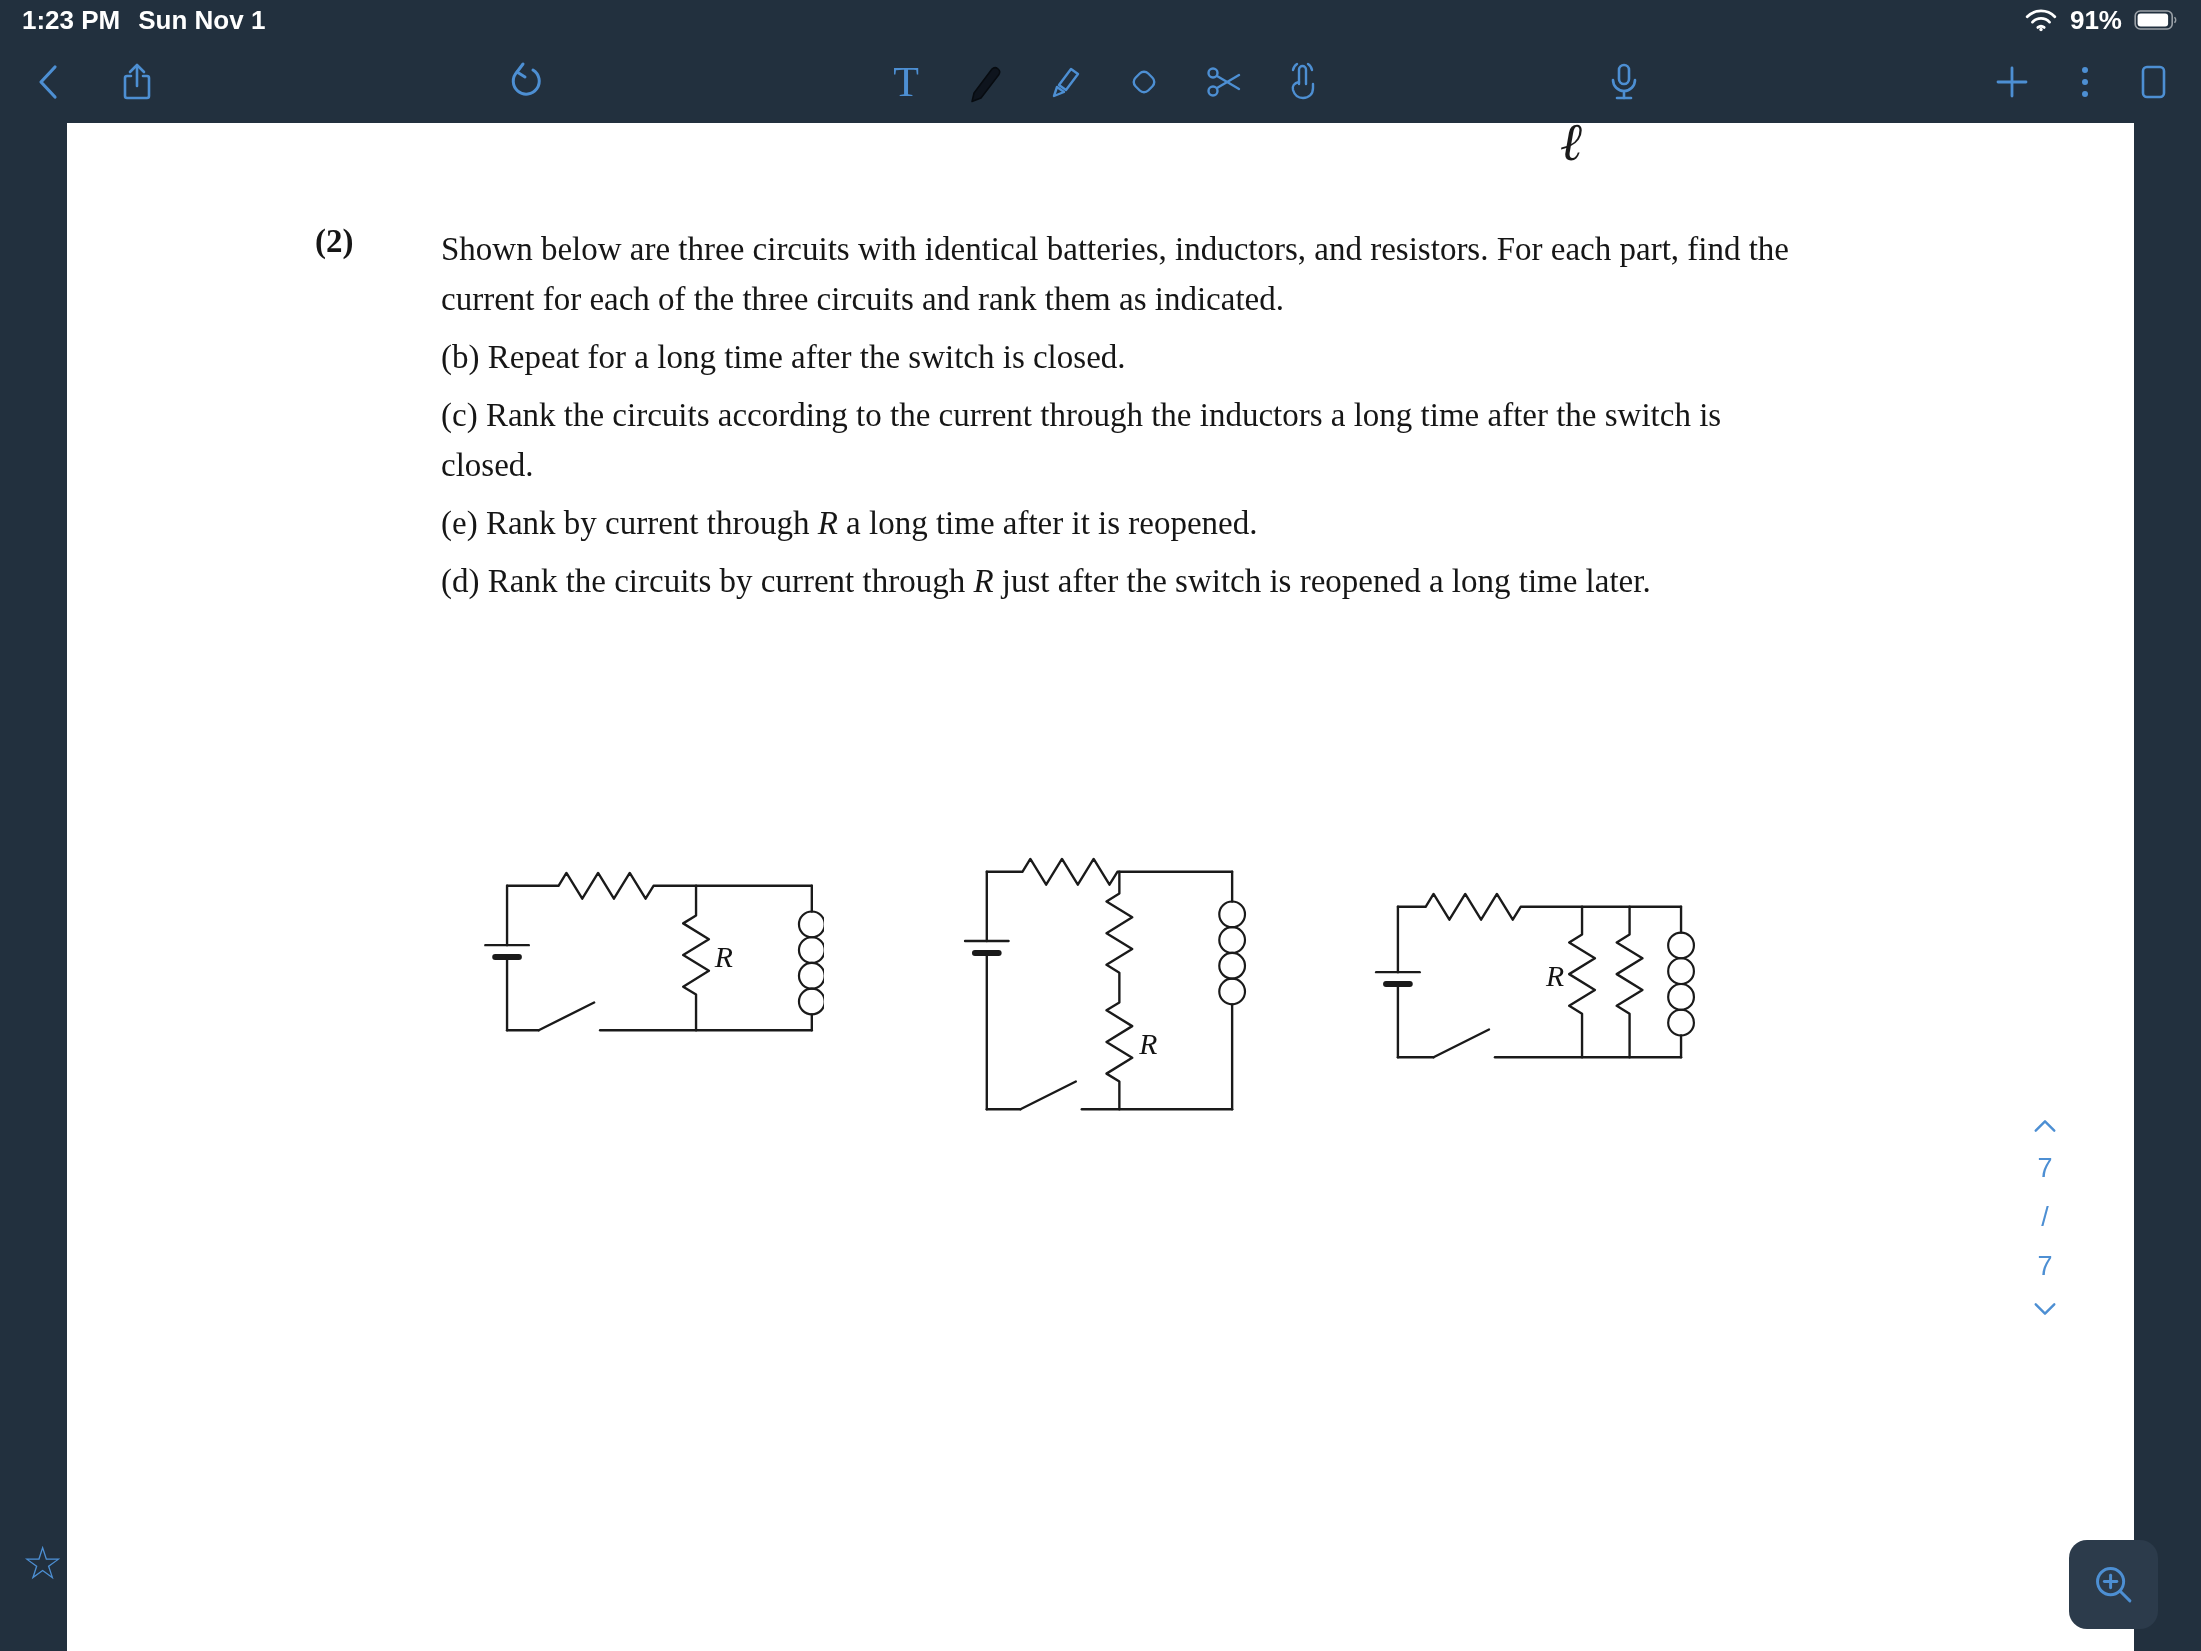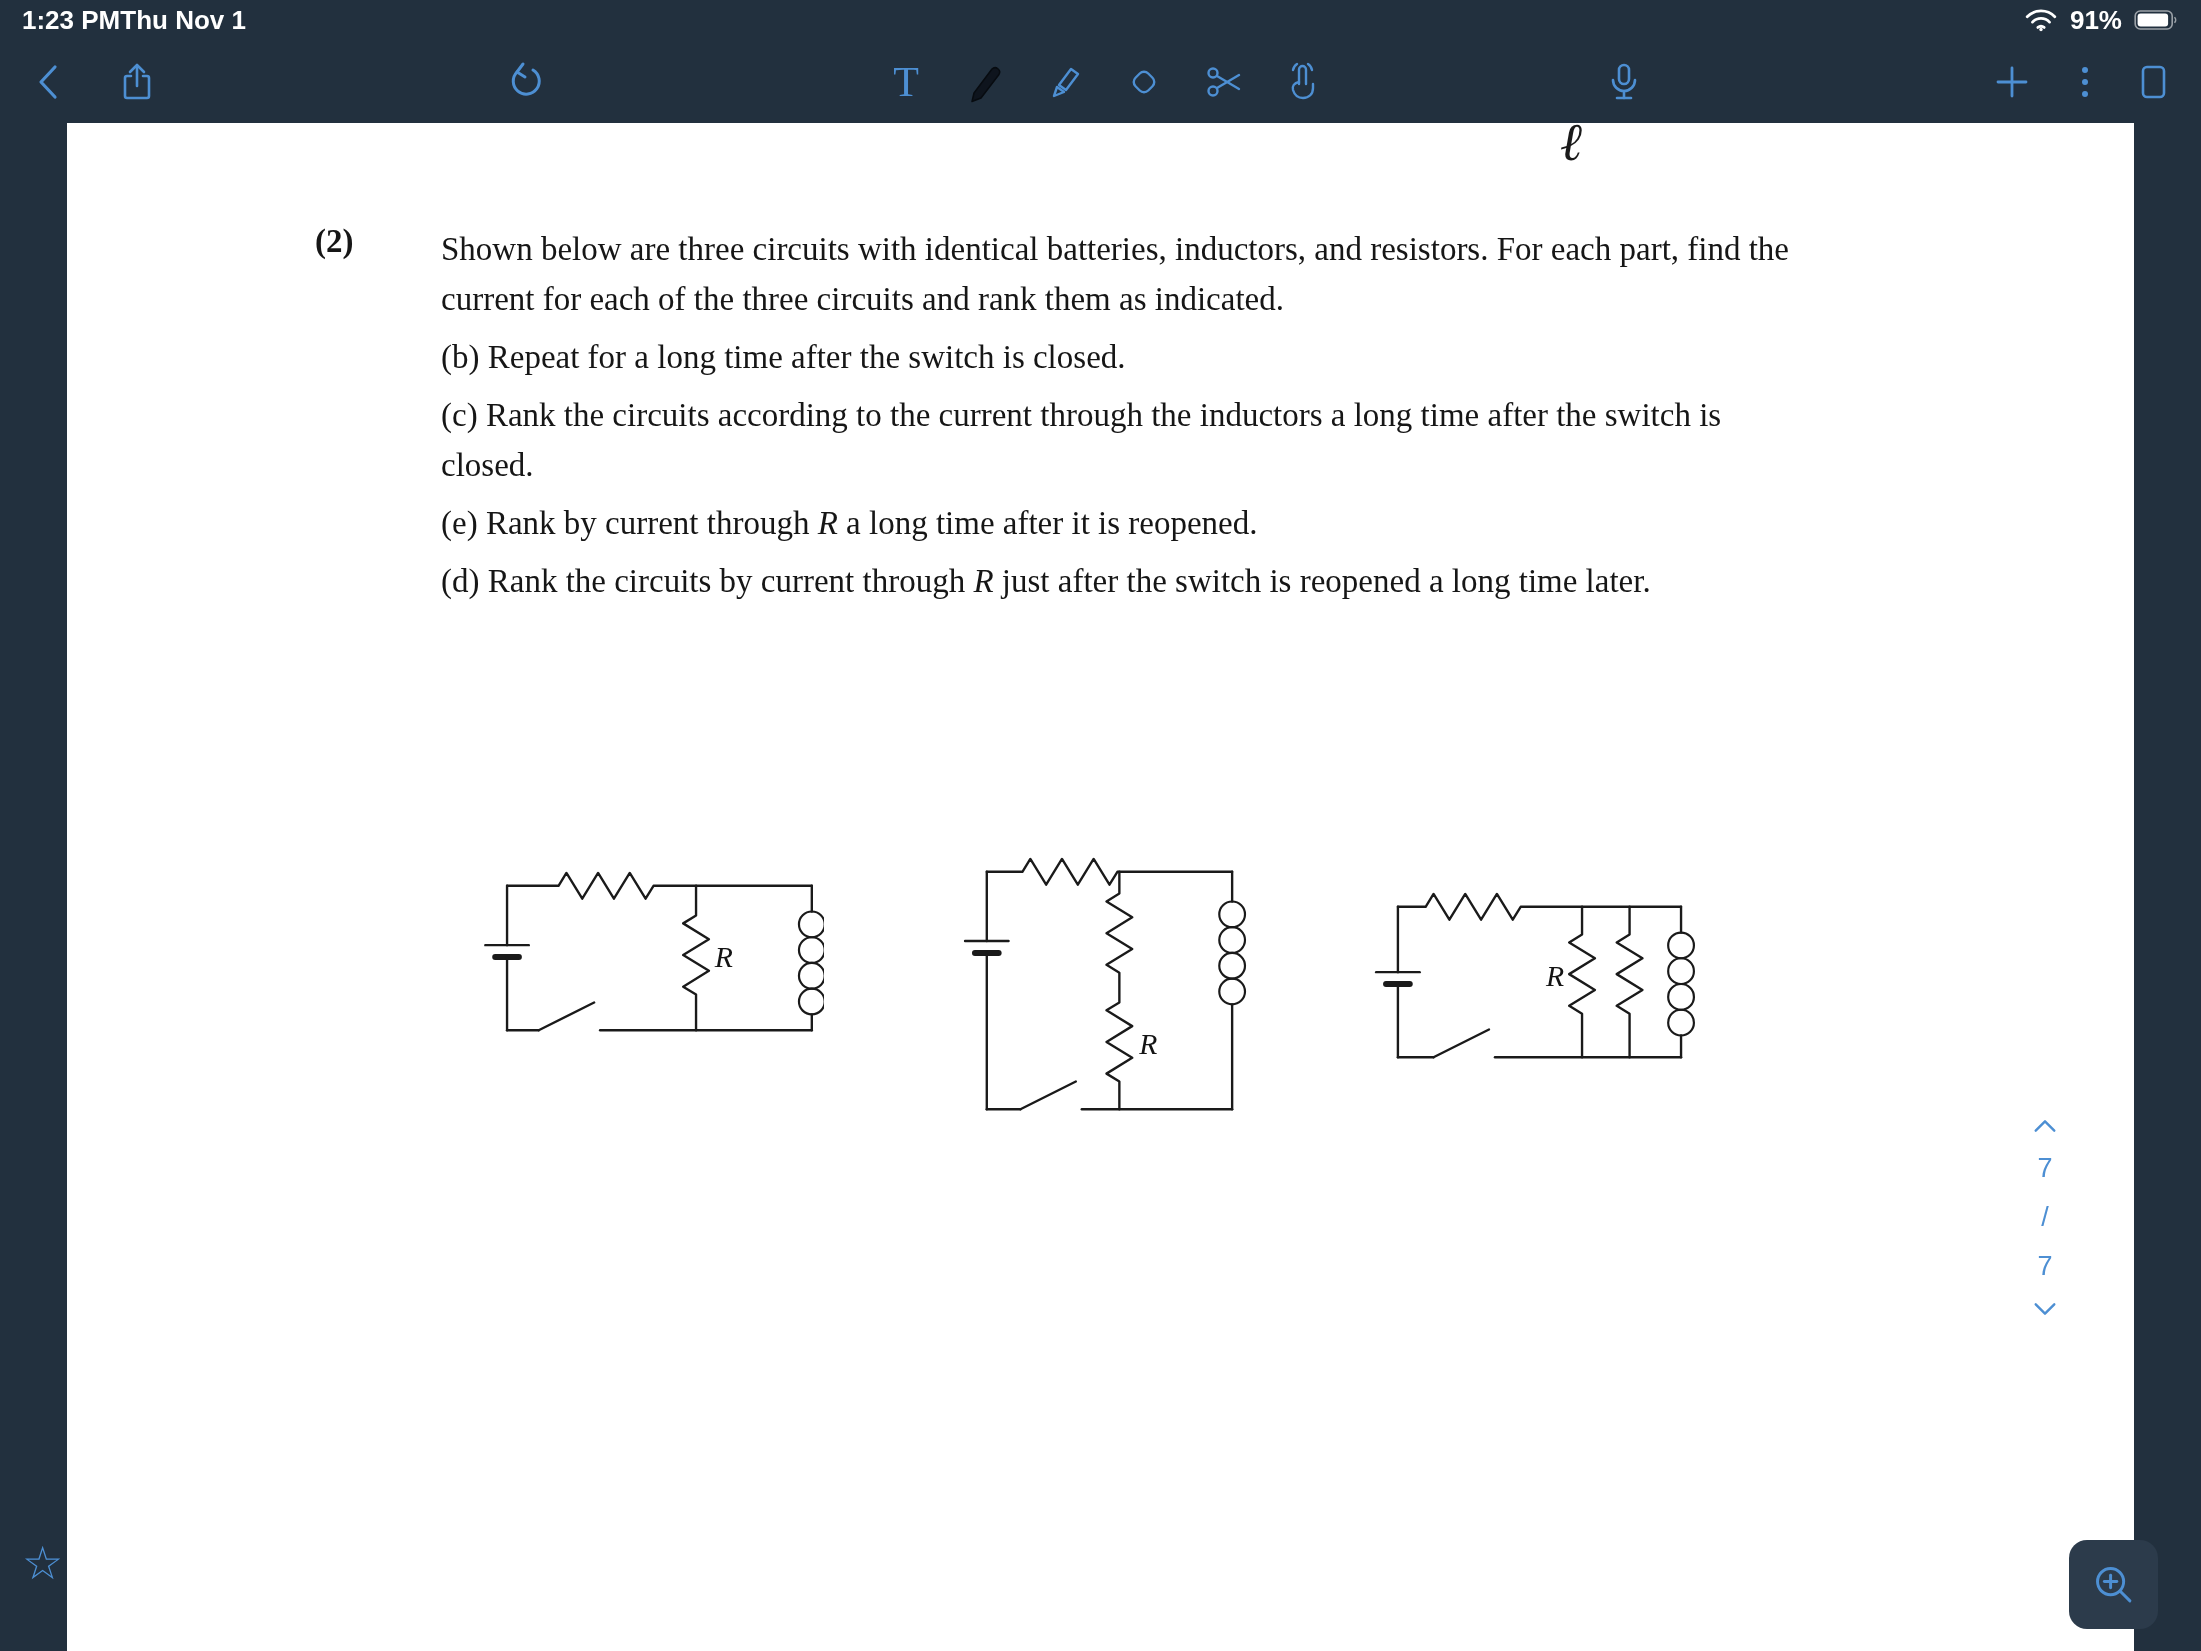--- a/index.html
+++ b/index.html
@@ -2,21 +2,21 @@
 <html><head>
 <meta charset="utf-8">
 <style>
   html,body{margin:0;padding:0;}
   .screen{position:relative;width:2202px;height:1651px;background:#22303e;overflow:hidden;
           font-family:"Liberation Sans",sans-serif;-webkit-font-smoothing:antialiased;}
   
   .statusbar{position:absolute;left:0;top:0;width:100%;height:40px;display:flex;
              justify-content:space-between;align-items:center;color:#fff;
              font-size:26px;font-weight:600;box-sizing:border-box;padding:0 22px;}
-  .sb-left{display:flex;align-items:center;}
+  .sb-left{display:flex;gap:18px;align-items:center;}
   .sb-right{display:flex;gap:12px;align-items:center;}
   
   .toolbar{position:absolute;left:0;top:40px;width:100%;height:83px;}
   .tb{position:absolute;top:20px;width:44px;height:44px;display:flex;align-items:center;
       justify-content:center;color:#4d8fd3;}
   .tb svg{width:44px;height:44px;}
   .tb.texttool{font-family:"Liberation Serif",serif;font-size:42px;line-height:1;}
   
   .page{position:absolute;left:67px;top:123px;width:2067px;height:1529px;background:#ffffff;}
   .handmark{position:absolute;left:1493px;top:-8px;font-family:"DejaVu Serif","Liberation Serif",serif;
@@ -45,21 +45,21 @@
   .zoombtn svg{width:50px;height:50px;}
 </style>
 </head>
 <body>
 
 <div class="screen">
 
   <div class="statusbar">
     <div class="sb-left">
       <span>1:23 PM</span>
-      <span>Thu Nov 1</span>
+      <span>Sun Nov 1</span>
     </div>
     <div class="sb-right">
       <svg width="34" height="26" viewBox="0 0 32 24" fill="none" stroke="#fff" stroke-width="2.6" stroke-linecap="round">
         <path d="M3,9 a18,18 0 0 1 26,0"></path>
           <path d="M8,14 a11,11 0 0 1 16,0"></path>
           <path d="M13,19 a5,5 0 0 1 6,0"></path>
         <circle cx="16" cy="21" r="1.6" fill="#fff" stroke="none"></circle>
       </svg>
       <span>91%</span>
       <svg width="46" height="22" viewBox="0 0 46 22">

